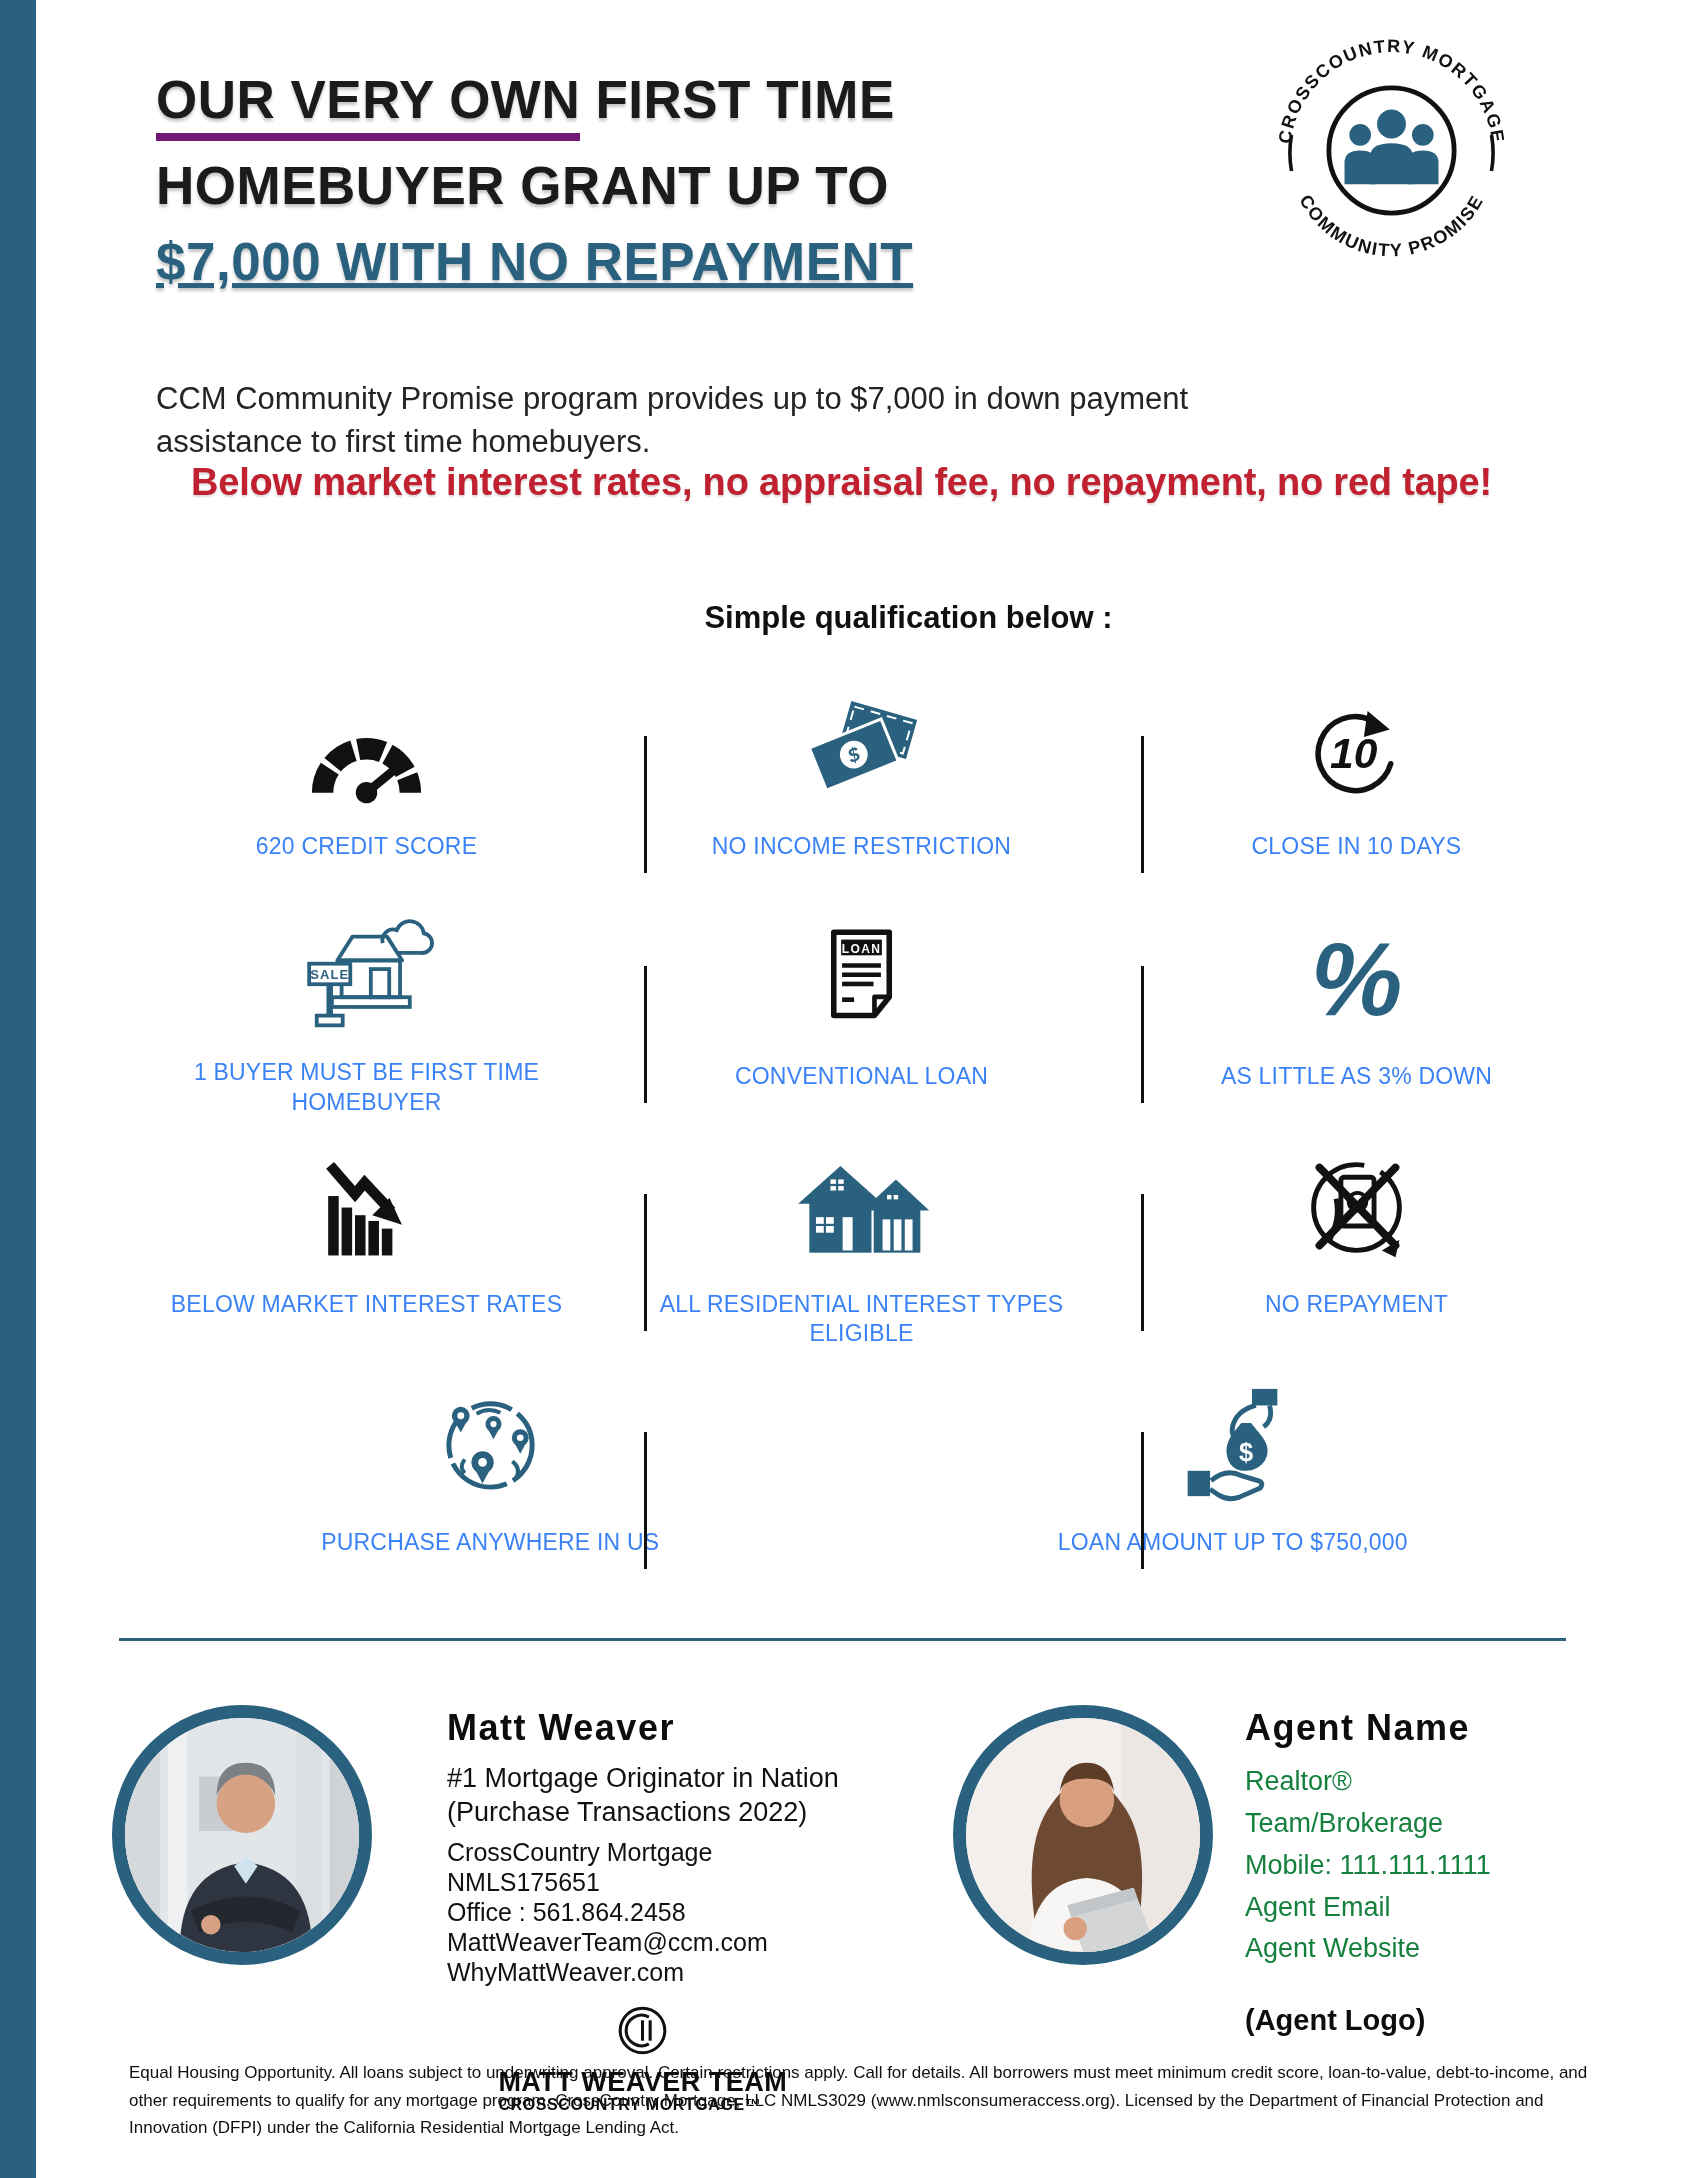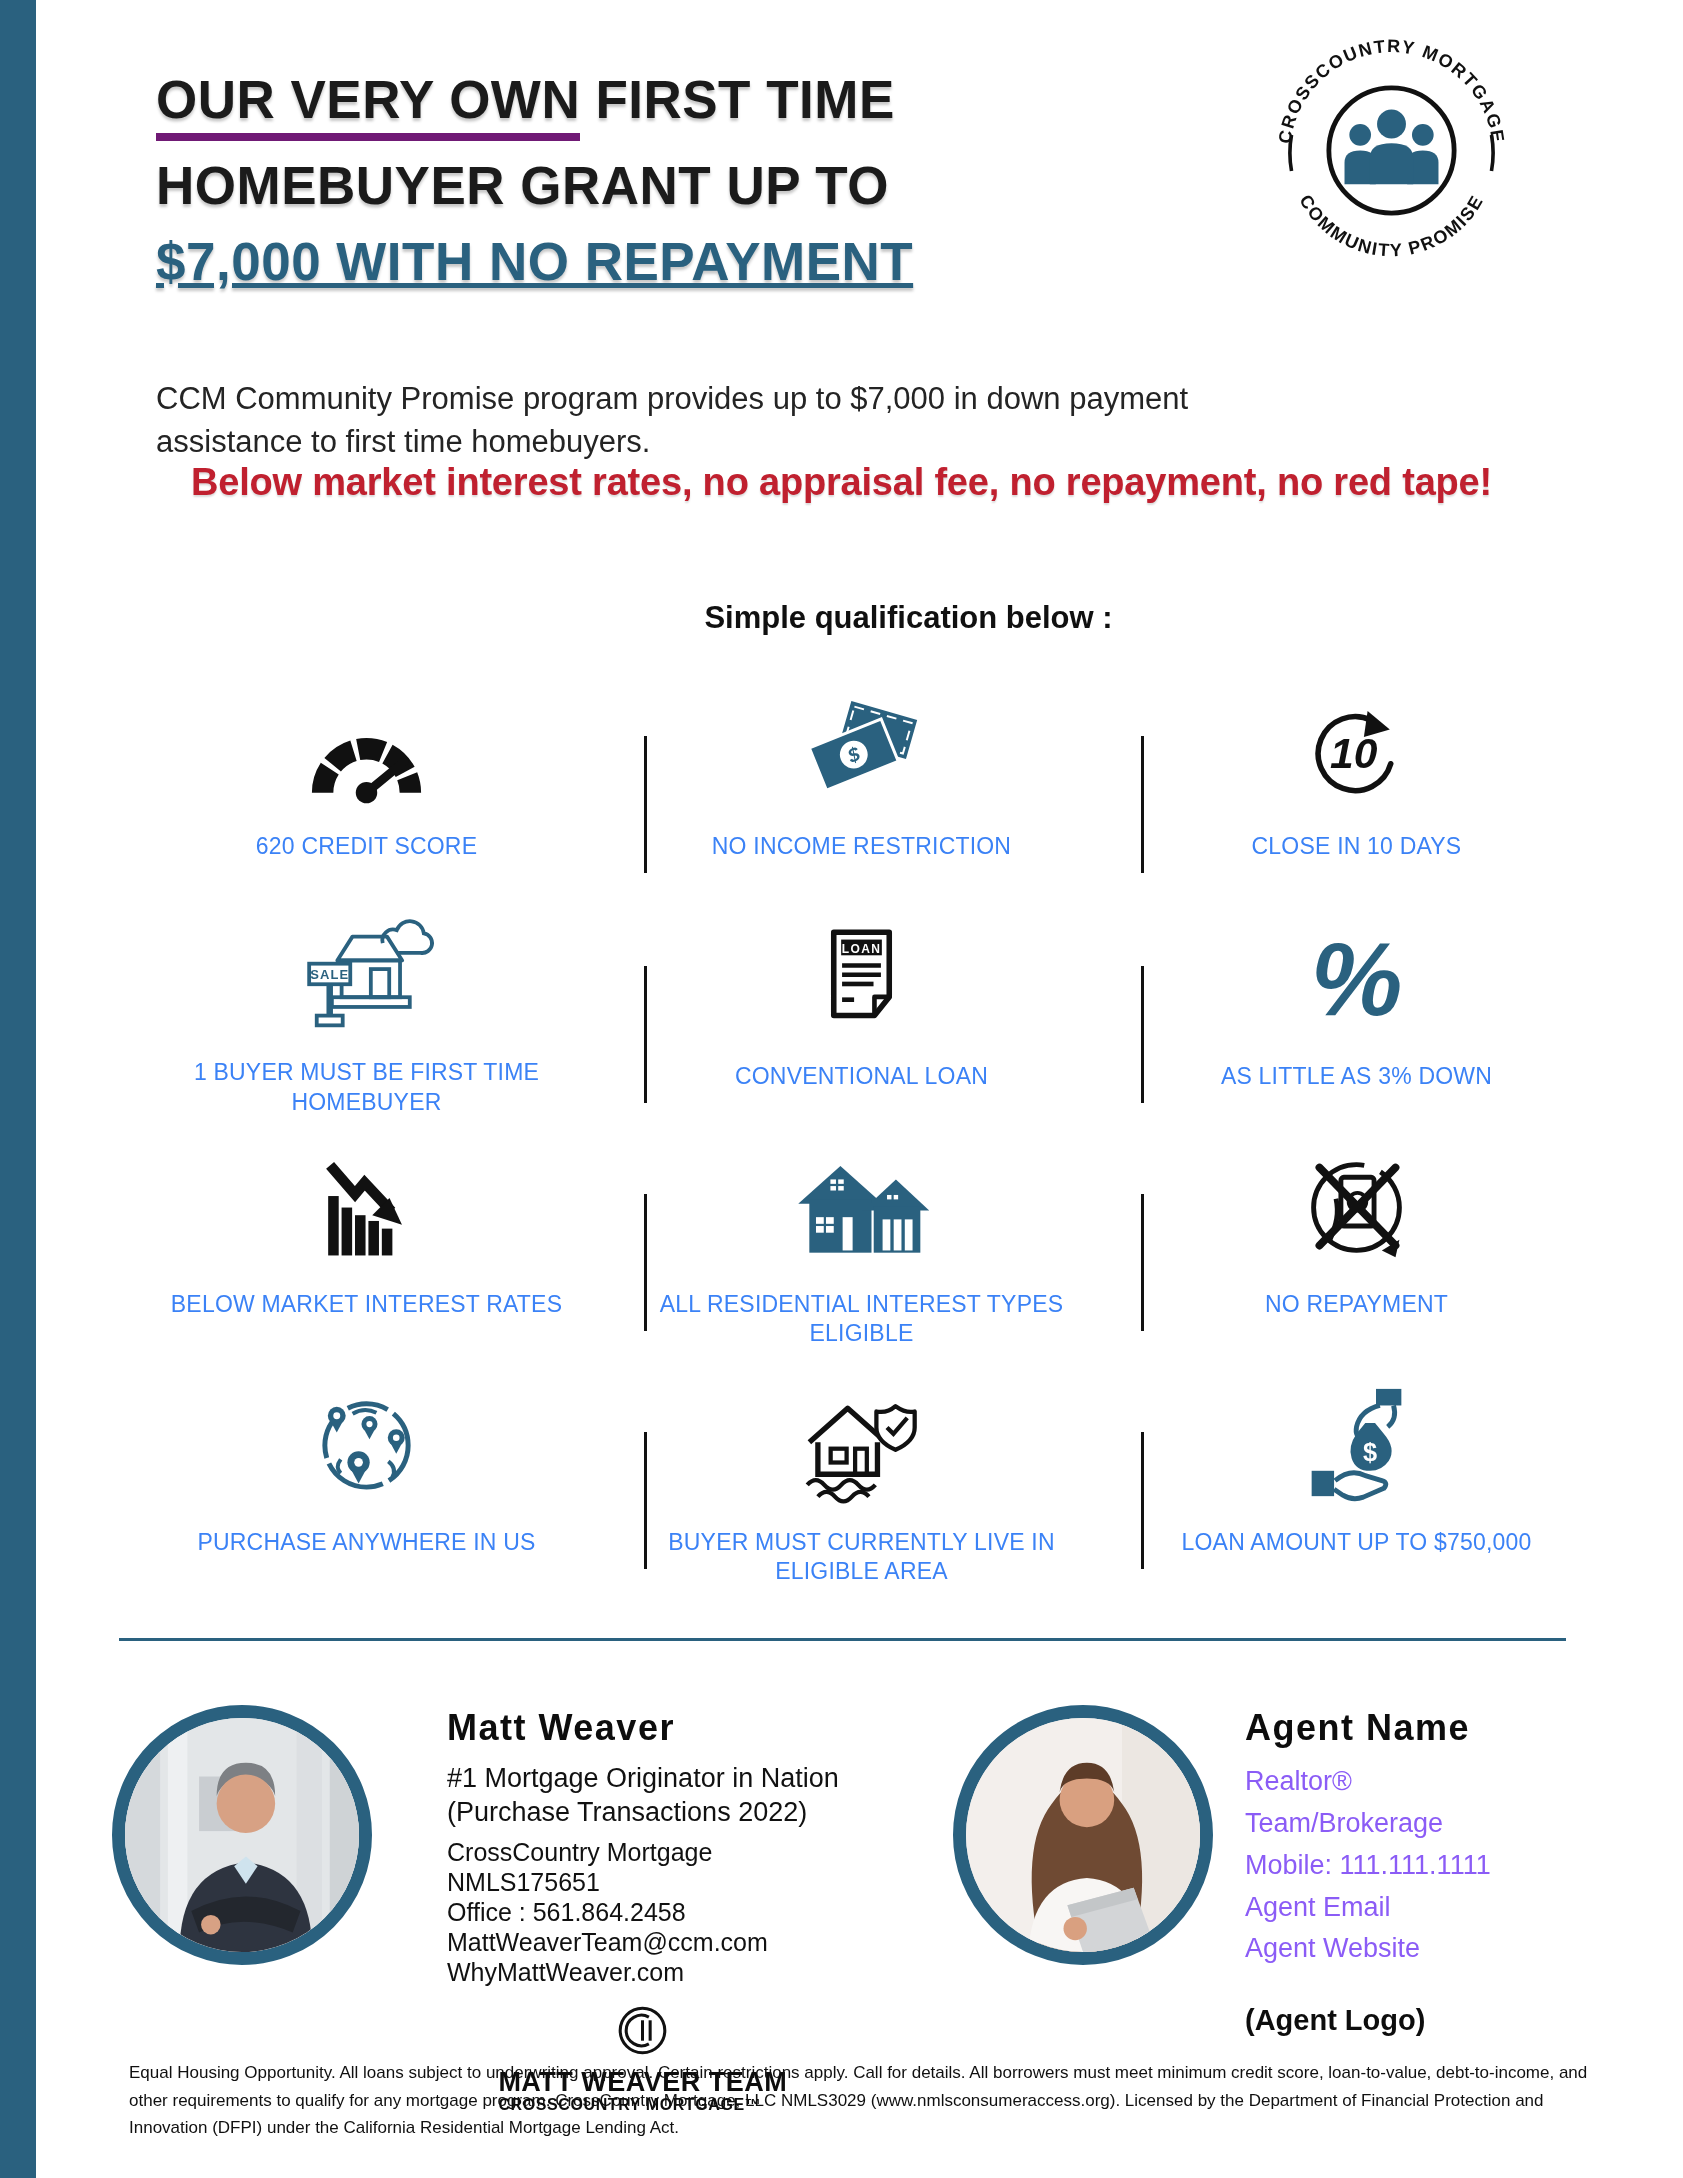--- a/index.html
+++ b/index.html
@@ -46,21 +46,21 @@
   .p-name{font-size:36px;font-weight:bold;letter-spacing:1.5px;color:#0d0d0d;margin:0 0 12px 0;}
   .lo-line{font-size:27px;line-height:1.26;color:#111;}
   .lo-line-sm{font-size:25px;line-height:1.2;color:#111;}
   .lo-gap{height:8px;}
   .team-logo{display:flex;align-items:center;gap:12px;margin-top:18px;flex-direction:column;}
   .team-glyph{width:51px;height:51px;}
   .team-name{font-size:27px;font-weight:bold;letter-spacing:0.5px;color:#0d0d0d;line-height:1.05;}
   .team-sub{font-size:16px;font-weight:bold;letter-spacing:0.6px;color:#0d0d0d;}
 
   .agent-info{position:absolute;left:1245px;top:1707px;}
-  .agent-line{font-size:27px;line-height:1.55;color:#8b5cf6;}
+  .agent-line{font-size:27px;line-height:1.55;color:#15803d;}
   .agent-logo-ph{margin-top:34px;font-size:29px;font-weight:bold;color:#0d0d0d;}
 
   .disclaimer{position:absolute;left:129px;top:2059px;width:1470px;font-size:17px;
               line-height:1.62;color:#101010;}
 </style>
 </head>
 <body>
 
 <div class="page">
   <div class="accent-bar"></div>
@@ -279,35 +279,20 @@
                   <polygon points="-7,0 7,0 0,13" fill="#2A617F"></polygon>
                   <circle cx="0" cy="-4" r="3.5" fill="#ffffff"></circle>
                 </g>
             </g>
           </svg>
         </div>
         <div class="qlabel">PURCHASE ANYWHERE IN US</div>
       </div>
       <div class="qcell">
         <div class="qicon">
-          <svg width="139" height="117" viewBox="0 0 130 110">
-            <path d="M16 52 L52 20 L88 52" fill="none" stroke="#111" stroke-width="5" stroke-linejoin="round"></path>
-            <path d="M24 52 V82 H80 V52" fill="none" stroke="#111" stroke-width="5"></path>
-            <rect x="36" y="58" width="15" height="13" fill="none" stroke="#111" stroke-width="4"></rect>
-            <rect x="59" y="58" width="11" height="24" fill="none" stroke="#111" stroke-width="4"></rect>
-            <path d="M97 18 q10 7 18 5 v15 q0 13 -18 21 q-18 -8 -18 -21 V23 q10 2 18 -5Z" fill="#ffffff" stroke="#111" stroke-width="4" stroke-linejoin="round"></path>
-            <path d="M89 38 l6 6 l13 -15" fill="none" stroke="#111" stroke-width="4"></path>
-            <path d="M14 92 q8 -9 16 0 t16 0 t16 0 t16 0" fill="none" stroke="#111" stroke-width="4"></path>
-            <path d="M24 103 q8 -9 16 0 t16 0 t16 0" fill="none" stroke="#111" stroke-width="4"></path>
-          </svg>
-        </div>
-        <div class="qlabel">BUYER MUST CURRENTLY LIVE IN ELIGIBLE AREA</div>
-      </div>
-      <div class="qcell">
-        <div class="qicon">
           <svg width="117" height="121" viewBox="0 0 120 112">
             <rect x="80" y="0" width="26" height="17" fill="#2A617F"></rect>
             <path d="M84 17 q-20 5 -24 22 q-2 10 7 13" fill="none" stroke="#2A617F" stroke-width="5"></path>
             <path d="M98 17 q4 14 -6 22" fill="none" stroke="#2A617F" stroke-width="5"></path>
             <path d="M60 46 l9 -11 h10 l9 11 q13 15 5 28 q-7 10 -19 10 q-15 0 -19 -13 q-4 -12 5 -25Z" fill="#2A617F"></path>
             <text x="74" y="74" font-size="26" font-weight="bold" fill="#ffffff" text-anchor="middle">$</text>
             <path d="M38 94 q16 -13 31 -5 l17 5 q7 2 2 8 l-21 9 q-11 4 -21 -2 l-9 -6" fill="none" stroke="#2A617F" stroke-width="5" stroke-linejoin="round"></path>
             <rect x="14" y="84" width="23" height="26" fill="#2A617F"></rect>
           </svg>
         </div>

